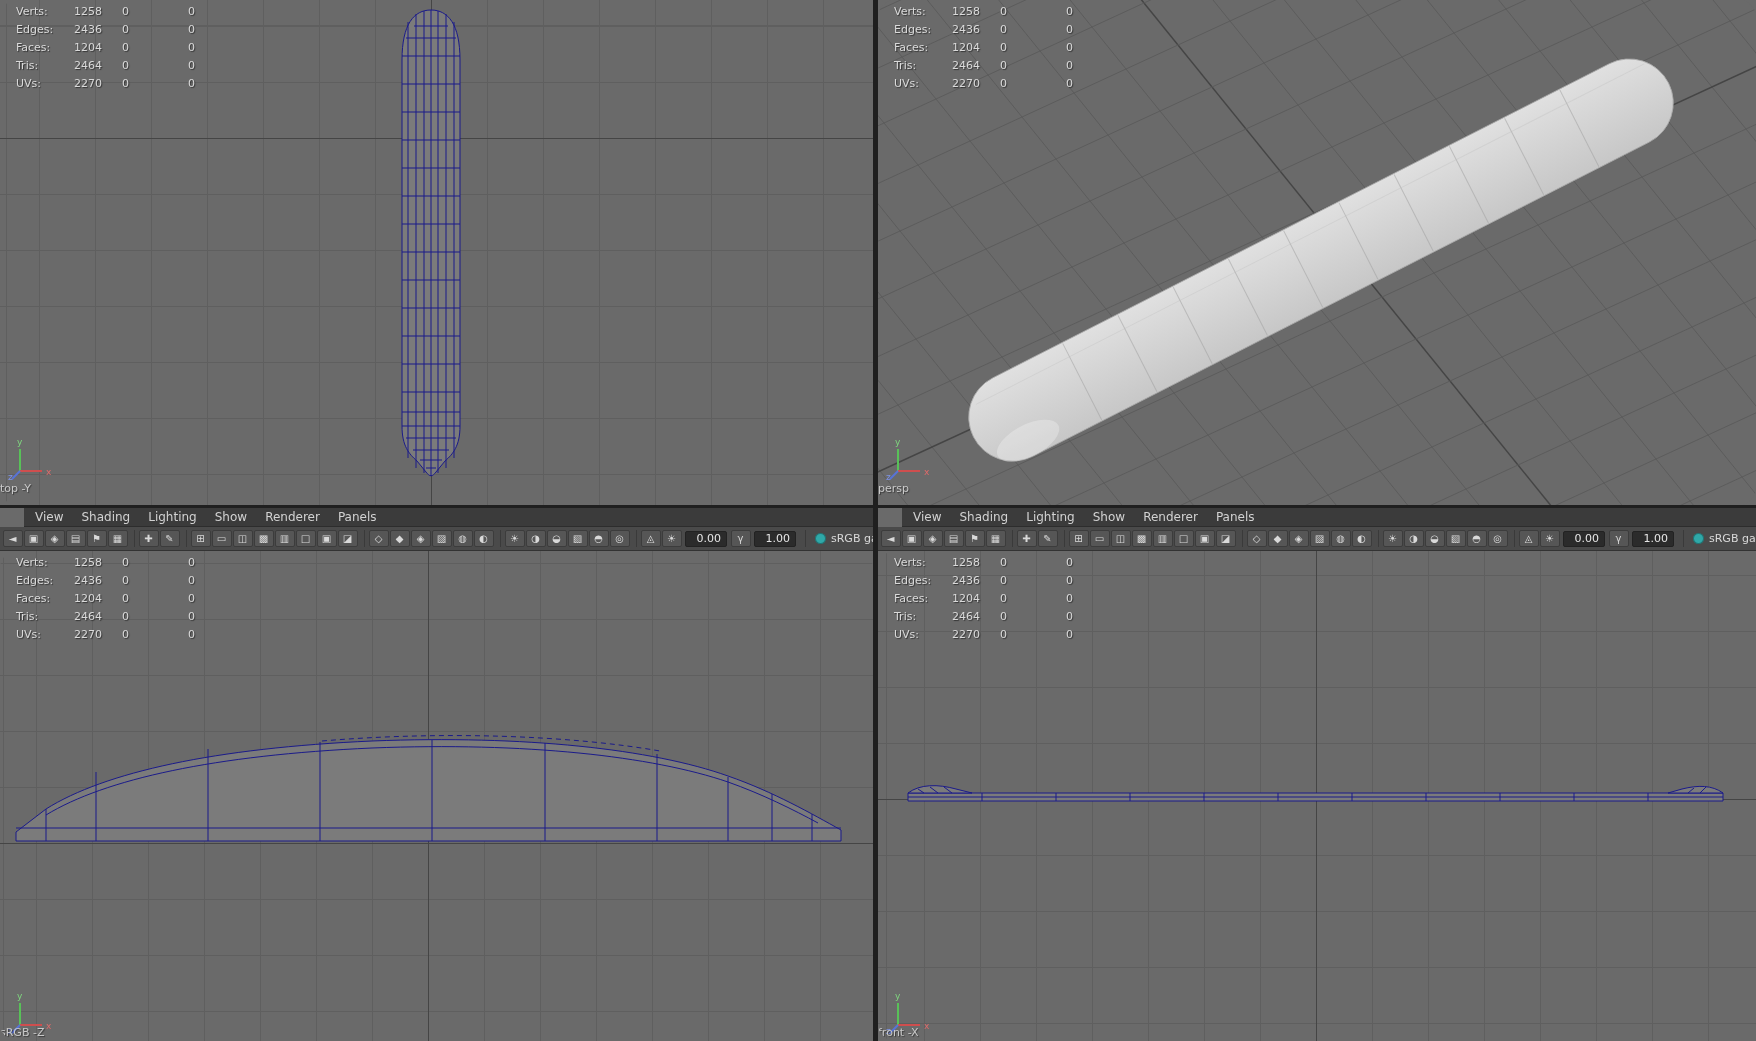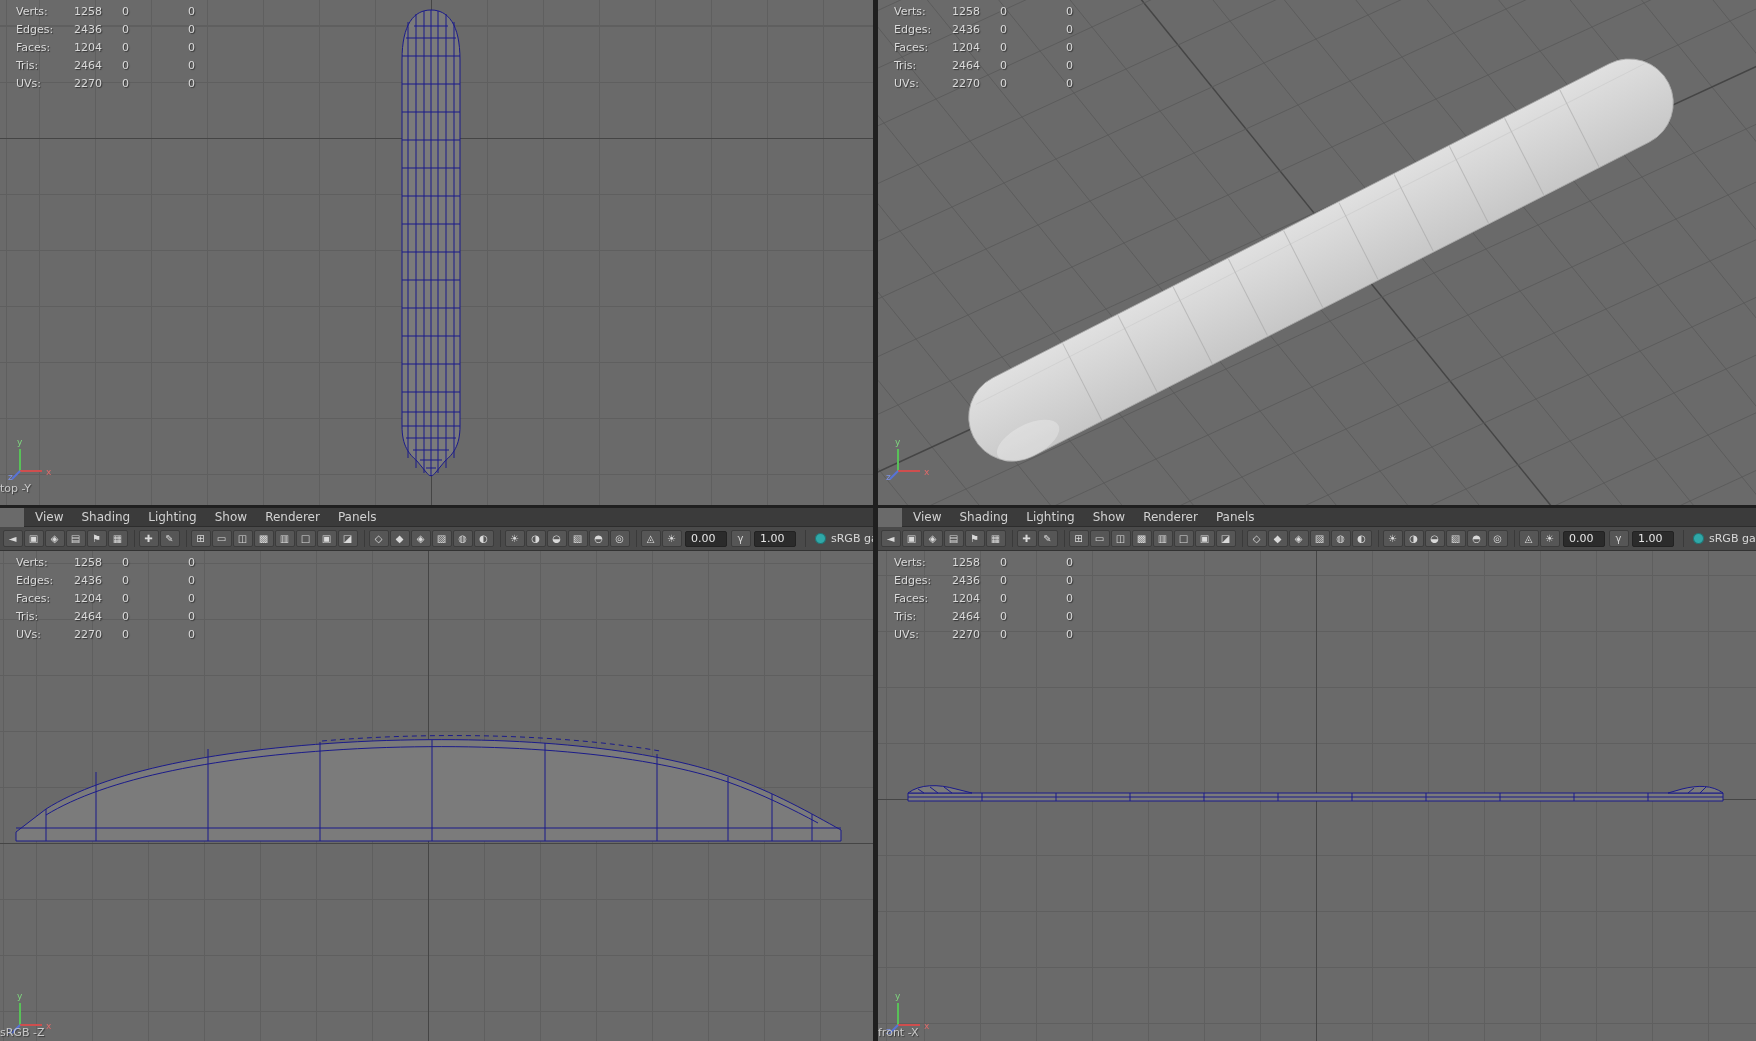--- a/index.html
+++ b/index.html
@@ -4,21 +4,21 @@
 <style>
   * { margin:0; padding:0; box-sizing:border-box; }
   html,body { width:1756px; height:1041px; background:#1b1b1b; overflow:hidden;
               font-family:"DejaVu Sans", sans-serif; }
   .root { position:relative; width:1756px; height:1041px; display:grid;
           grid-template-columns:873px 5px 878px; grid-template-rows:505px 3px 533px; }
   .gutter-v { grid-column:2; grid-row:1/4; background:#1f1f1f; }
   .gutter-h { grid-row:2; grid-column:1/4; background:#1f1f1f; }
 
   .pane { position:relative; background:var(--vpbg,#6a6a6a); overflow:hidden; display:flex; flex-direction:column; }
-  .viewport { position:relative; flex:1; overflow:hidden; }
+  .viewport { position:relative; flex:1; overflow:hidden;border-radius:17px; }
 
   
   .ortho { background-color:var(--vpbg,#6a6a6a);
     background-image:
       repeating-linear-gradient(to bottom, var(--grid,#5f5f5f) 0 1px, transparent 1px 56px),
       repeating-linear-gradient(to right,  var(--grid,#5f5f5f) 0 1px, transparent 1px 56px); }
   .ortho-top   { background-position: 0 26px, 39px 0; }
   .ortho-front { background-position: 0 12px, 36px 0; }
   .ortho-side  { background-position: 0 24px, 46px 0; }
   .persp-bg { background-color:var(--vpbg,#6a6a6a); }
@@ -61,21 +61,21 @@
              padding-left:2px; border-bottom:1px solid #2d2d2d; flex:0 0 19px;margin-left:24px; }
   .menu-item { padding:0 9px; font-size:12px; color:#d2d2d2; line-height:19px; white-space:nowrap; }
   .toolbar { height:24px; background:var(--toolbg,#4a4a4a); display:flex; align-items:center;
              padding:0 2px; border-bottom:1px solid #333; flex:0 0 24px; }
   .tb-icons { display:flex; align-items:center; }
   .tb-icon { width:20px; height:17px; margin:0 0.5px; background:#565656; border:1px solid #3c3c3c;
              border-radius:2px; color:#d9d9d9; font-size:10px; line-height:15px; text-align:center;
              display:inline-block; overflow:hidden; flex:0 0 auto; }
   .tb-sep { display:inline-block; width:4px; height:17px; border-right:1px solid #3a3a3a;
             margin:0 3px; flex:0 0 auto; }
-  .tb-field { display:inline-flex; align-items:center; height:16px;
+  .tb-field { display:inline-flex; align-items:center; justify-content:flex-end; height:16px;
               min-width:42px; background:#2b2b2b; border:1px solid #222; border-radius:2px;
               color:#e6e6e6; font-size:11px; padding:0 5px; margin:0 3px; flex:0 0 auto; }
   .tb-cs { display:inline-flex; align-items:center; gap:5px; height:18px; padding:0 6px;
            color:#d9d9d9; font-size:11px; white-space:nowrap; flex:0 0 auto; }
   .cs-dot { width:11px; height:11px; border-radius:50%; background:var(--csdot,#2fa8a8);
             display:inline-block; box-shadow:inset 0 0 0 1px rgba(0,0,0,.3); }
 </style>
 </head>
 <body>
 
@@ -229,20 +229,21 @@
           </div>
         </div>
       <svg class="gizmo" width="46" height="46" viewBox="0 0 46 46">
         <line class="ax-y" x1="12" y1="36" x2="12" y2="14"></line>
           <line class="ax-x" x1="12" y1="36" x2="34" y2="36"></line>
           <line class="ax-z" x1="12" y1="36" x2="4" y2="44"></line>
         <text class="ax-ty" x="9" y="10">y</text>
           <text class="ax-tx" x="38" y="40">x</text>
           <text class="ax-tz" x="0" y="45">z</text>
       </svg>
+      <div class="vp-label vp-label-top">persp</div>
     </div>
   </div>
 
   <div class="gutter-v"></div>
   <div class="gutter-h"></div>
 
   <div class="pane pane-bottom" style="grid-column:1;grid-row:3;">
     <div class="menubar">
         <span class="menu-item">View</span>
         <span class="menu-item">Shading</span>

